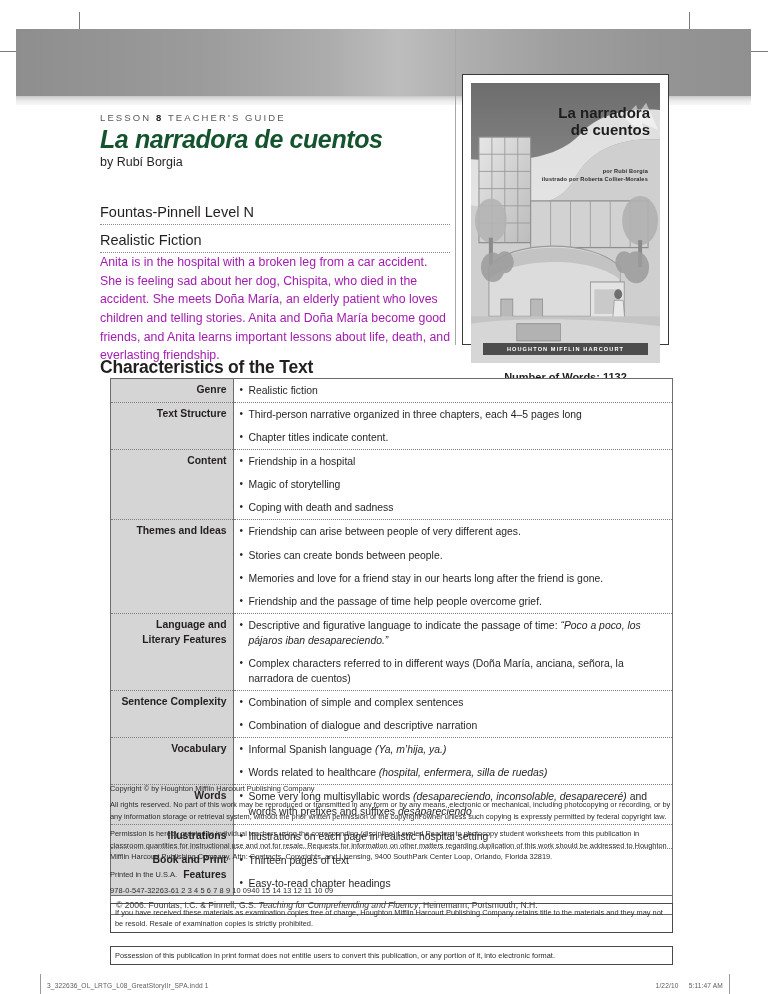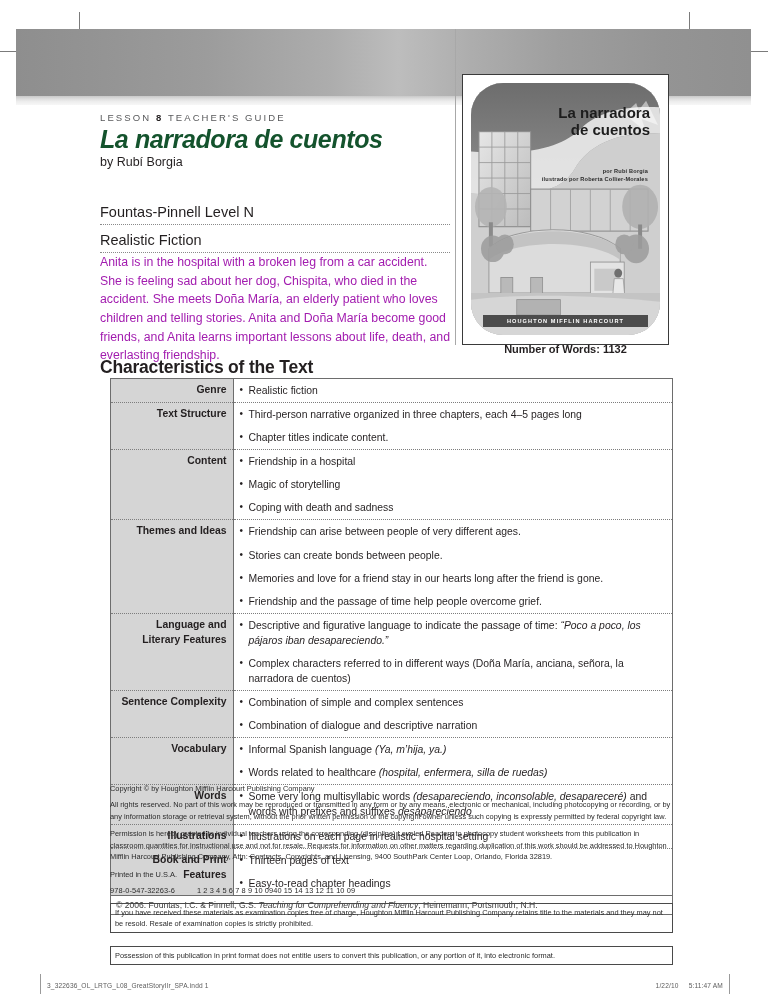--- a/index.html
+++ b/index.html
@@ -85,24 +85,23 @@
   .coverbox {
     position: absolute;
     left: 462px; top: 62px;
     width: 207px; height: 271px;
     border: 1.5px solid #3a3a3a;
     background: #ffffff;
     padding: 8px 8px 0 8px;
   }
   .cover {
     position: relative;
-    width: 100%; height: 252px;
+    width: 100%; height: 280px;
     overflow: hidden;
     background: #a3a3a3;
-    border-radius: 32px;
   }
   .cover svg { display: block; width: 100%; height: 100%; }
   .cover-title {
     position: absolute; left: 0; right: 10px; top: 22px;
     text-align: right;
     font-size: 15px; font-weight: 700; line-height: 1.12;
     color: #1d1d1d; font-family: "Liberation Sans", sans-serif;
   }
   .cover-credit {
     position: absolute; left: 0; right: 12px; top: 84px;
@@ -175,21 +174,21 @@
   }
 
   
   .legal {
     position: absolute; left: 110px; top: 771px; width: 563px;
     font-size: 7.4px; line-height: 1.55; color: #2b2b2b;
   }
   .legal p { margin: 0 0 6px 0; }
   .legal p.tight { margin-bottom: 5px; }
   .legal .isbnline { letter-spacing: .1px; }
-  .legal .isbnline span.nums { margin-left: 22px; }
+  .legal .isbnline span.nums { }
   .boxnote {
     border: 1px solid #4a4a4a;
     padding: 3px 4px;
     margin: 0 0 13px 0;
     font-size: 7.4px; line-height: 1.5;
   }
 
   
   .footer {
     position: absolute; left: 40px; top: 962px; width: 690px;

